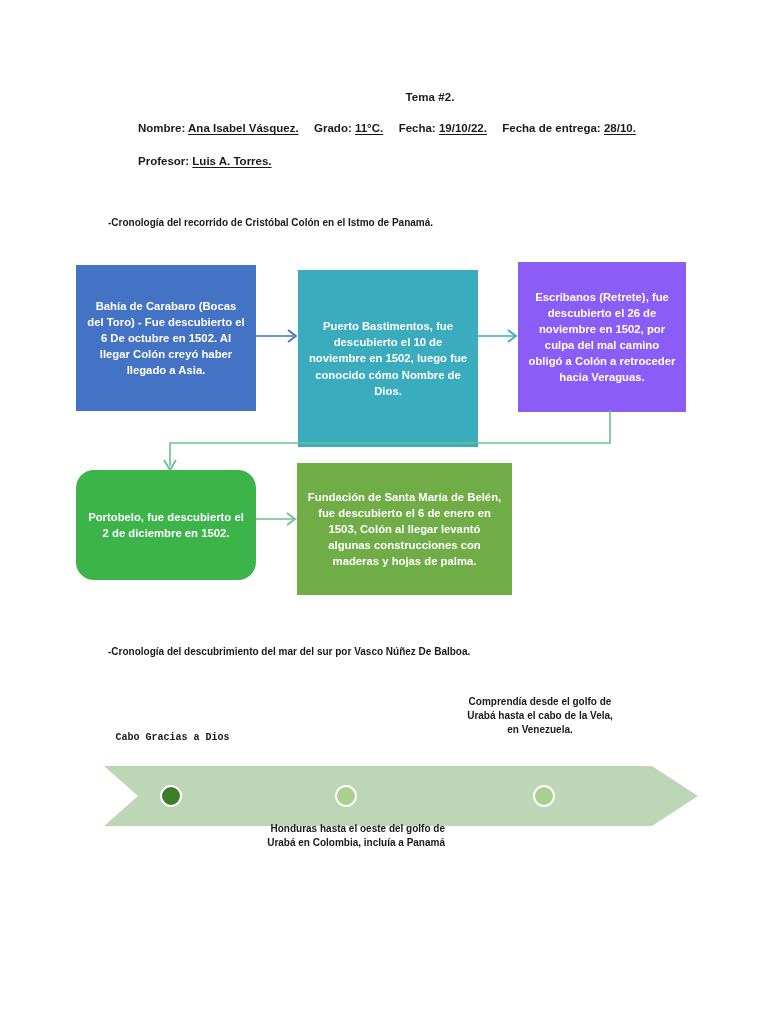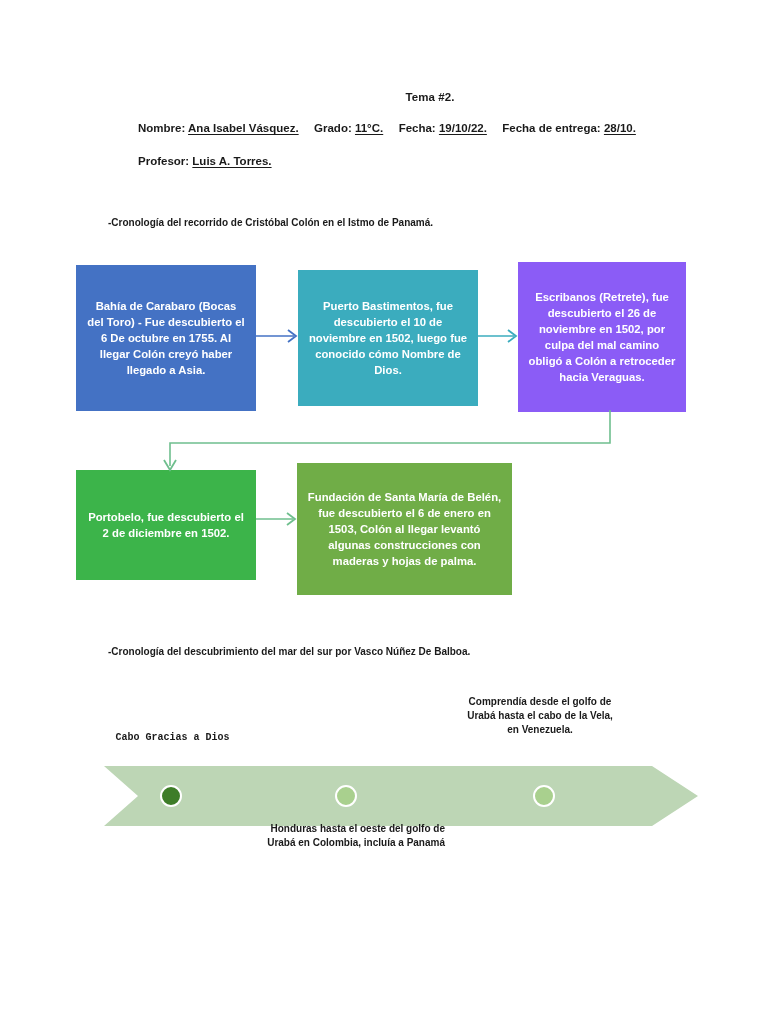--- a/index.html
+++ b/index.html
@@ -70,30 +70,31 @@
     font-weight: bold;
     line-height: 1.42;
     padding: 6px 10px;
   }
 
   #box-carabaro {
     left: 76px;  top: 265px;  width: 180px; height: 146px;
     background: #4472C4;
   }
   #box-bastimentos {
-    left: 298px; top: 270px;  width: 180px; height: 136px;
+    left: 298px; top: 270px;  width: 180px; height: 177px;
     background: #3BACBE;
   }
   #box-escribanos {
     left: 518px; top: 262px;  width: 168px; height: 150px;
     background: #8b5cf6;
   }
   #box-portobelo {
     left: 76px;  top: 470px;  width: 180px; height: 110px;
     background: #3CB44A;
+    border-radius: 18px;
   }
   #box-belen {
     left: 297px; top: 463px;  width: 215px; height: 132px;
     background: #70AD47;
   }
 
   
   .connector { position: absolute; }
   #conn-1 { left: 256px; top: 325px;  width: 46px;  height: 22px; }
   #conn-2 { left: 478px; top: 325px;  width: 44px;  height: 22px; }
@@ -152,21 +153,21 @@
   <span class="meta-value">28/10.</span>
 </div>
 
 <div class="meta-line" id="meta-line-2">
   <span class="meta-label">Profesor:</span>
   <span class="meta-value">Luis A. Torres.</span>
 </div>
 
 <div class="section-heading" id="heading-colon">-Cronología del recorrido de Cristóbal Colón en el Istmo de Panamá.</div>
 
-<div class="flow-box" id="box-carabaro">Bahía de Carabaro (Bocas del Toro) - Fue descubierto el 6 De octubre en 1755. Al llegar Colón creyó haber llegado a Asia.</div>
+<div class="flow-box" id="box-carabaro">Bahía de Carabaro (Bocas del Toro) - Fue descubierto el 6 De octubre en 1502. Al llegar Colón creyó haber llegado a Asia.</div>
 <div class="flow-box" id="box-bastimentos">Puerto Bastimentos, fue descubierto el 10 de noviembre en 1502, luego fue conocido cómo Nombre de Dios.</div>
 <div class="flow-box" id="box-escribanos">Escribanos (Retrete), fue descubierto el 26 de noviembre en 1502, por culpa del mal camino obligó a Colón a retroceder hacia Veraguas.</div>
 <div class="flow-box" id="box-portobelo">Portobelo, fue descubierto el 2 de diciembre en 1502.</div>
 <div class="flow-box" id="box-belen">Fundación de Santa María de Belén, fue descubierto el 6 de enero en 1503, Colón al llegar levantó algunas construcciones con maderas y hojas de palma.</div>
 
 <svg class="connector" id="conn-1" viewBox="0 0 46 22">
   <line x1="0" y1="11" x2="38" y2="11" stroke="#4472C4" stroke-width="1.6"></line>
   <polyline points="32,5 40,11 32,17" fill="none" stroke="#4472C4" stroke-width="1.8"></polyline>
 </svg>
 

